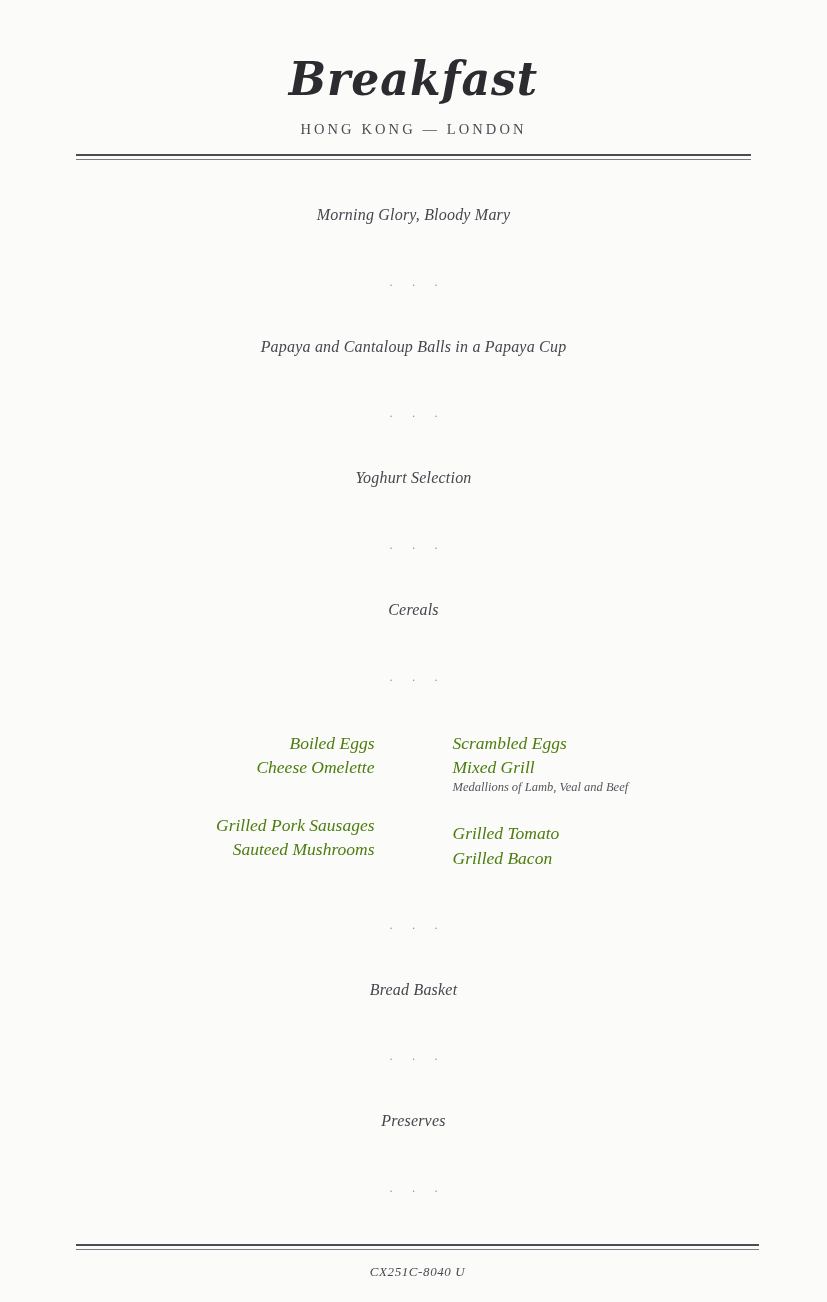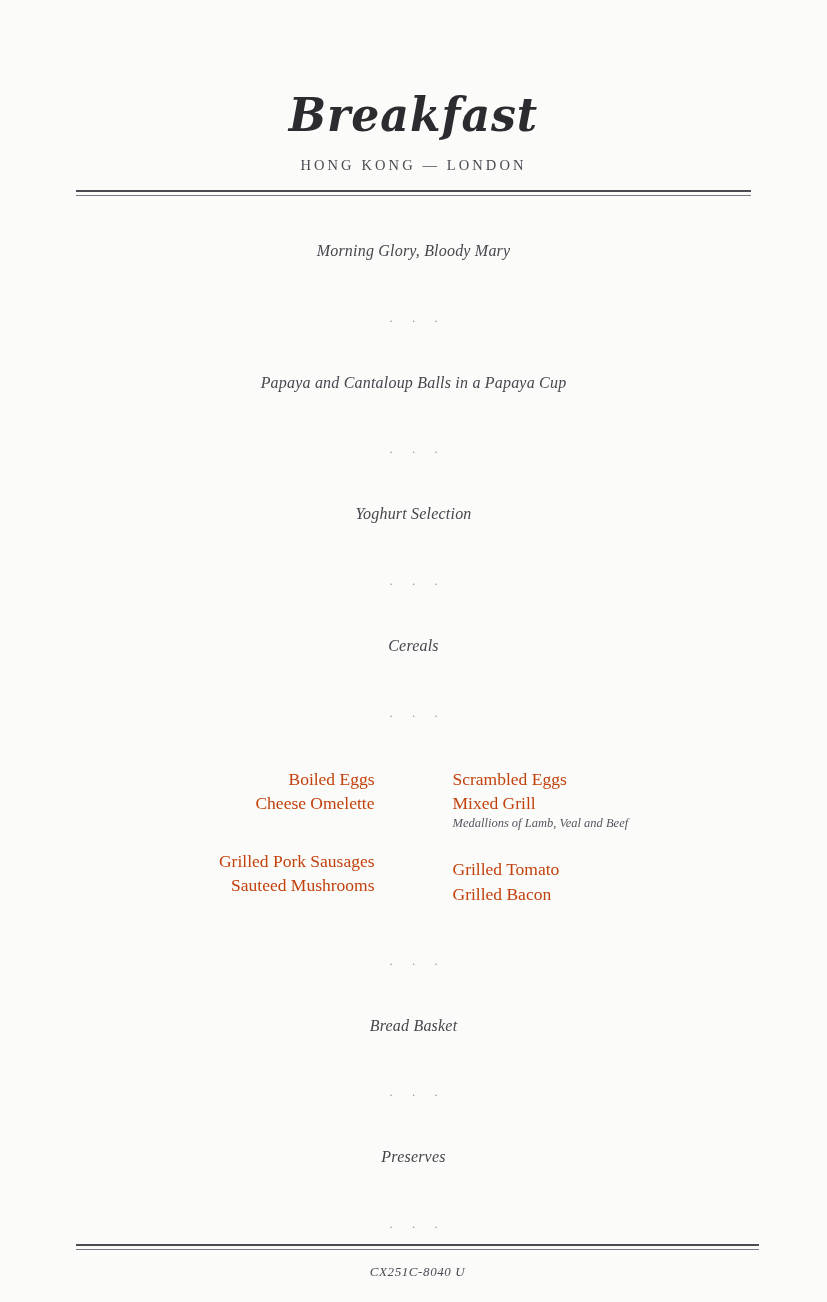--- a/index.html
+++ b/index.html
@@ -20,21 +20,21 @@
     position: relative;
     width: 827px;
     height: 1302px;
     box-sizing: border-box;
     padding: 0 76px;
   }
 
   
   .header {
     text-align: center;
-    padding-top: 92px;
+    padding-top: 56px;
   }
   .brand-title {
     font-family: "DejaVu Serif", serif;
     font-style: italic;
     font-weight: 700;
     font-size: 46px;
     letter-spacing: 1px;
     color: #2b2b30;
     line-height: 1;
     transform: scaleX(0.96);
@@ -97,22 +97,23 @@
     width: 190px;
   }
   .mains .col.left {
     text-align: right;
     padding-right: 78px;
   }
   .mains .col.right {
     text-align: left;
   }
   .mains .item {
+    font-style: italic;
     font-size: 17.5px;
-    color: #c2410c;
+    color: #4d7c0f;
     line-height: 1.38;
     white-space: nowrap;
   }
   .mains .note {
     font-style: italic;
     font-size: 12.5px;
     color: #55555d;
     line-height: 1.3;
     white-space: nowrap;
   }

